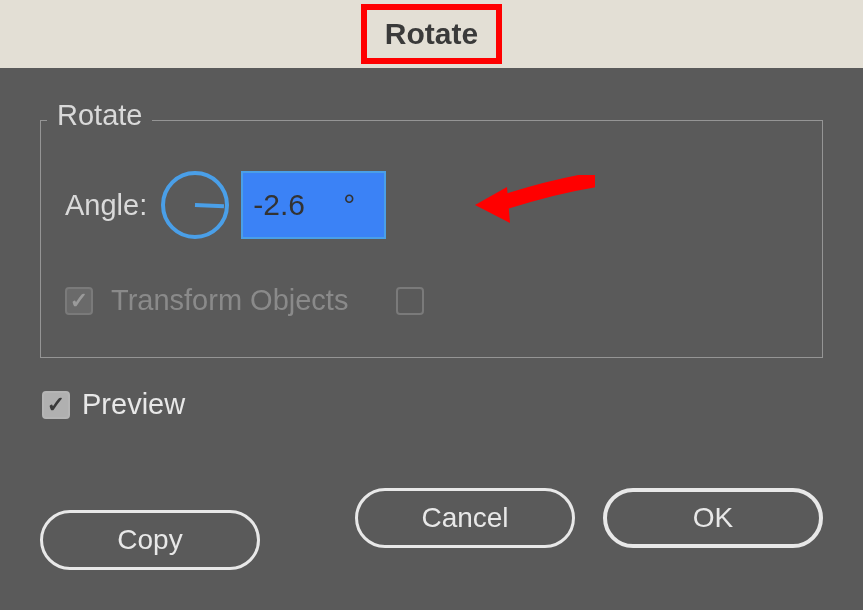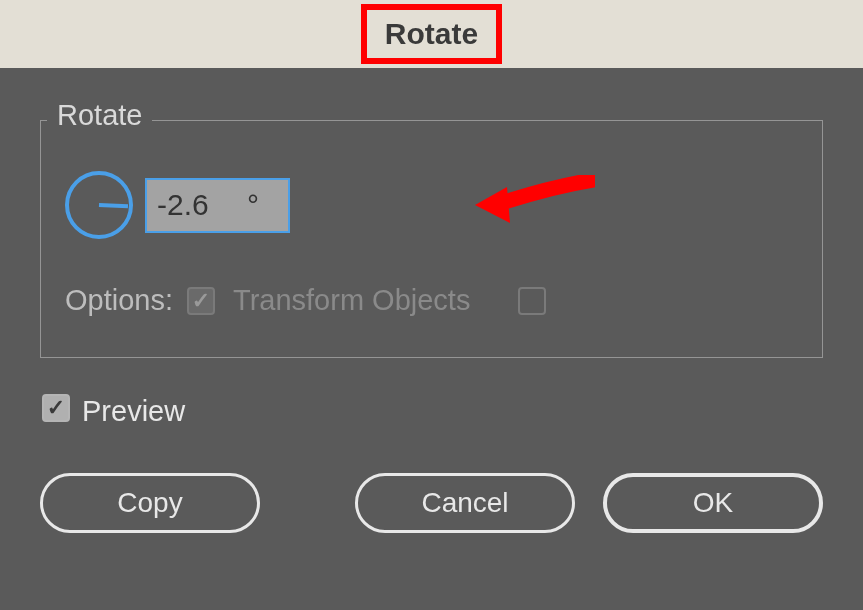--- a/index.html
+++ b/index.html
@@ -77,23 +77,23 @@
       height: 4px;
       background: #4a9fe8;
       top: 50%;
       left: 50%;
       transform-origin: left center;
       transform: translateY(-50%) rotate(2.6deg);
     }
     .angle-input-wrap {
       display: inline-flex;
       align-items: center;
-      background: #a3a3a3;
+      background: #3b82f6;
       border: 2px solid #4a9fe8;
-      height: 55px;
+      height: 68px;
       padding: 0 10px;
       font-size: 30px;
       color: #333;
       min-width: 145px;
     }
     .angle-input {
       background: transparent;
       border: none;
       outline: none;
       font-size: 30px;
@@ -156,21 +156,20 @@
     }
     .checkbox.enabled.checked::after {
       color: #3a3a3a;
     }
     .checkbox-label {
       color: #8a8a8a;
       font-size: 29px;
     }
     .checkbox-label.enabled {
       color: #e8e8e8;
-      margin-top: 7px;
     }
     .preview-row {
       display: flex;
       align-items: center;
       gap: 12px;
       margin-left: 2px;
       margin-bottom: 45px;
     }
     .button-row {
       display: flex;
@@ -185,20 +184,21 @@
       font-size: 28px;
       height: 60px;
       cursor: pointer;
       display: flex;
       align-items: center;
       justify-content: center;
       font-family: inherit;
     }
     .btn-copy {
       width: 220px;
+      margin-top: 44px;
     }
     .btn-cancel {
       width: 220px;
       margin-left: auto;
     }
     .btn-ok {
       width: 220px;
       border-width: 4px;
     }
     .spacer-flex {
@@ -213,36 +213,36 @@
     <span class="title-text">Rotate</span>
   </div>
 </div>
 
 <div class="content">
 
   <div class="fieldset">
     <div class="fieldset-legend">Rotate</div>
 
     <div class="angle-row">
+      <span class="angle-label">Angle:</span>
       <div class="angle-dial">
         <div class="angle-dial-hand"></div>
       </div>
       <div class="angle-input-wrap">
         <input class="angle-input" type="text" value="-2.6" style="">
         <span class="degree-sym">°</span>
       </div>
 
       <svg class="arrow-annotation" viewBox="0 0 120 55">
         <path d="M 118 5 Q 75 12 20 30" stroke="#ff0000" stroke-width="15" fill="none" stroke-linecap="round"></path>
         <polygon points="0,30 32,12 35,48" fill="#ff0000"></polygon>
       </svg>
     </div>
 
     <div class="options-row">
-      <span class="options-label">Options:</span>
 
       <div class="checkbox-group">
         <div class="checkbox checked"></div>
         <span class="checkbox-label">Transform Objects</span>
       </div>
 
       <div style="width:24px"></div>
 
       <div class="checkbox-group">
         <div class="checkbox"></div>

